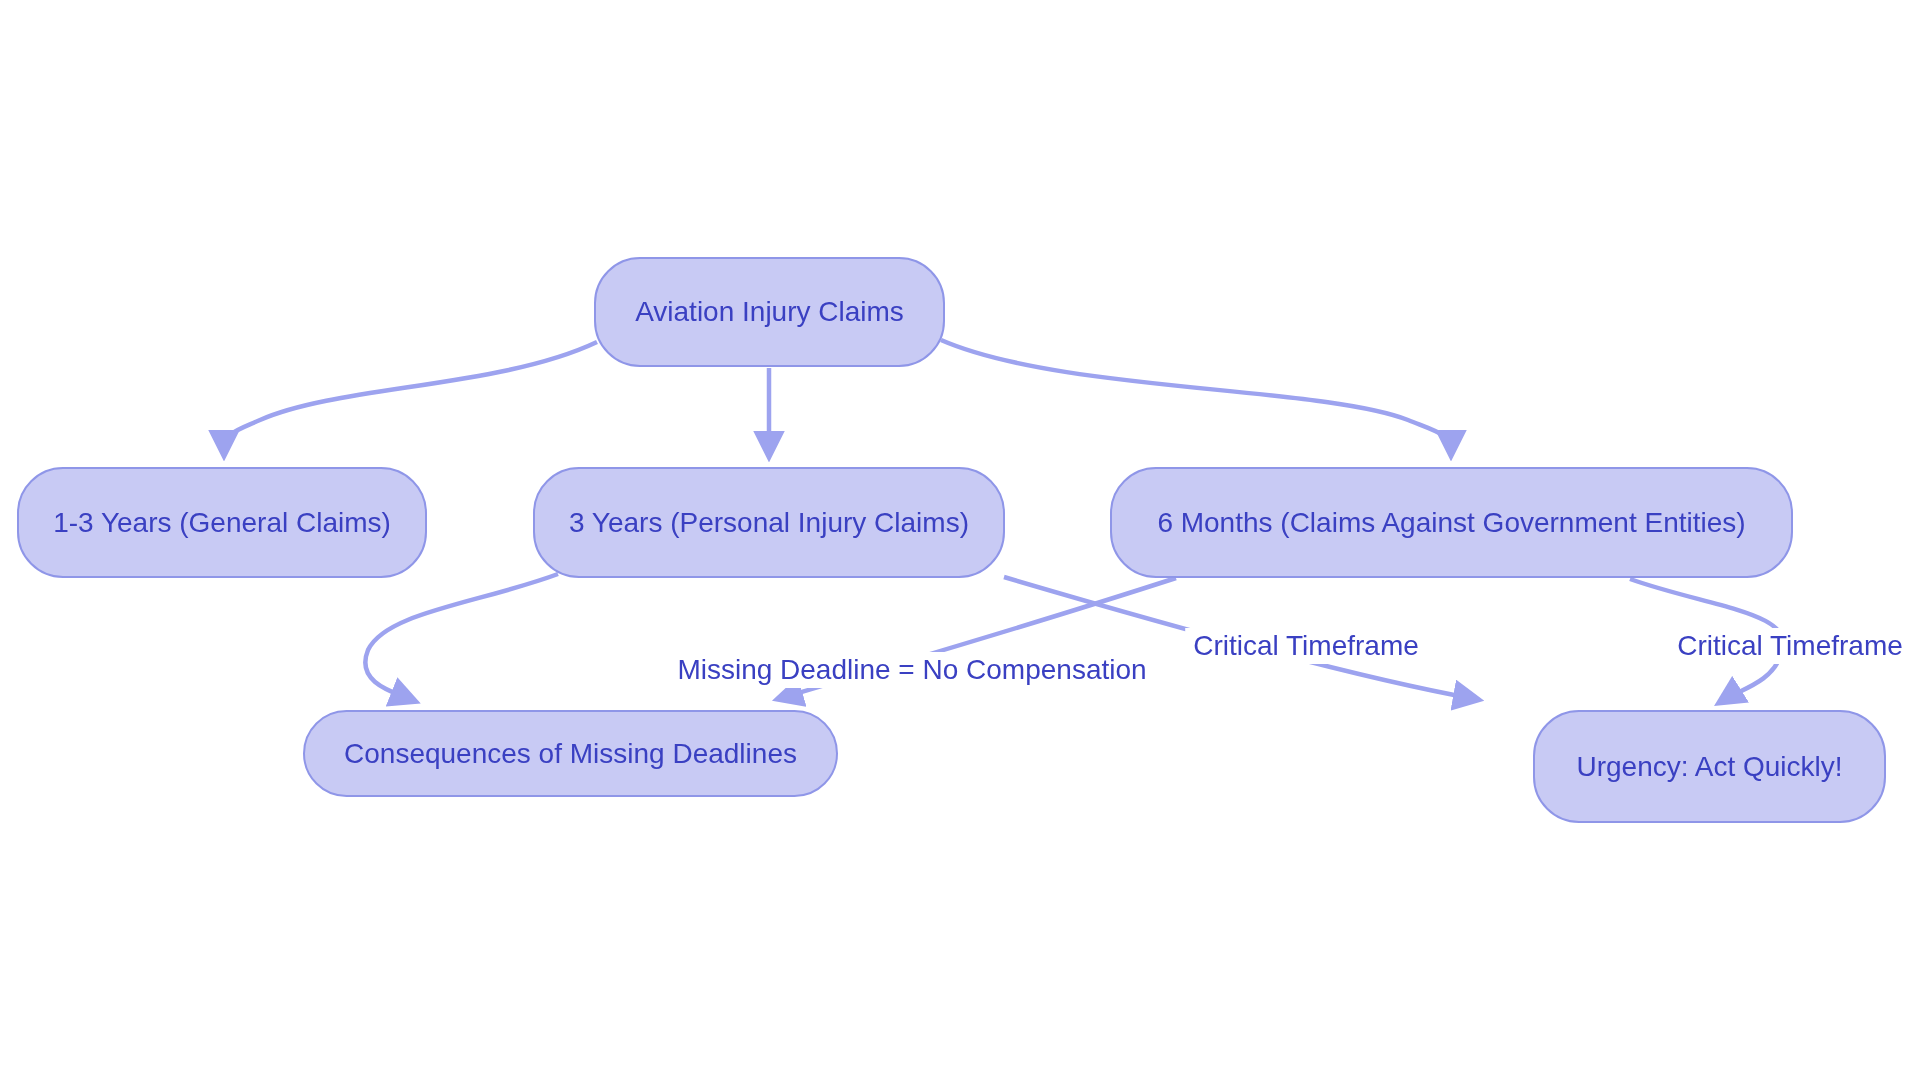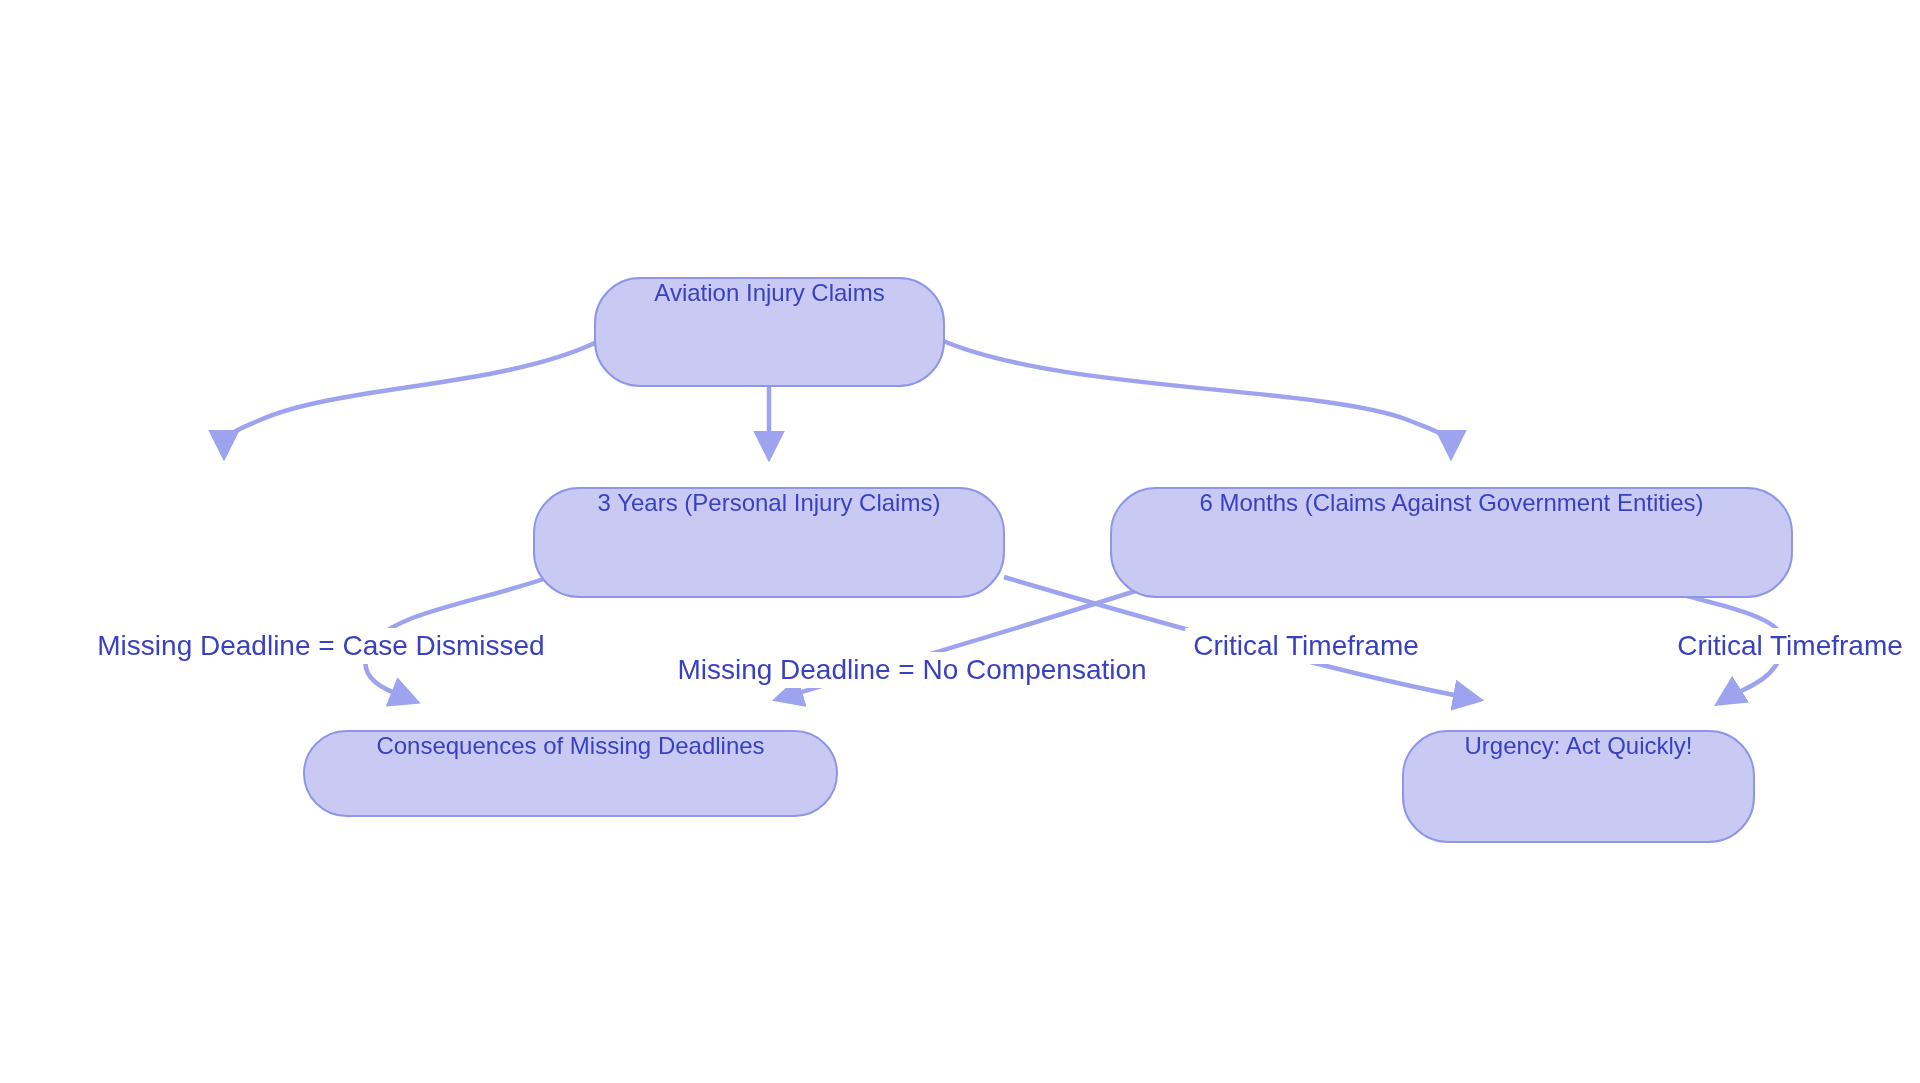--- a/index.html
+++ b/index.html
@@ -34,27 +34,26 @@
   #arrowhead path {
     fill: var(--edge-color);
   }
   .node {
     position: absolute;
     box-sizing: border-box;
     background: var(--node-fill);
     border: 2px solid var(--node-border);
     border-radius: 46px;
     display: flex;
-    align-items: flex-start;
+    align-items: center;
     justify-content: center;
     color: var(--text-color);
-    font-size: 24px;
+    font-size: 28px;
     white-space: nowrap;
     text-align: center;
-    margin-top: 20px;
   }
   .edge-label {
     position: absolute;
     transform: translate(-50%, -50%);
     background: #ffffff;
     padding: 2px 8px;
     color: var(--text-color);
     font-size: 28px;
     white-space: nowrap;
   }
@@ -76,38 +75,40 @@
     <path class="edge" d="M 558 574 C 480 603 386 612 368 650 C 355 682 392 692 412 700" marker-end="url(#arrowhead)"></path>
     <path class="edge" d="M 1176 578 C 1040 622 884 668 781 698" marker-end="url(#arrowhead)"></path>
     <path class="edge" d="M 1004 577 C 1160 623 1358 678 1475 699" marker-end="url(#arrowhead)"></path>
     <path class="edge" d="M 1630 579 C 1712 608 1800 612 1781 655 C 1771 683 1741 689 1722 701" marker-end="url(#arrowhead)"></path>
   </svg>
 
   <div class="node" style="left:594px; top:257px; width:351px; height:110px;">
     <span>Aviation Injury Claims</span>
   </div>
 
+  <div class="node" style="left:17px; top:467px; width:410px; height:111px;">
+    <span>1-3 Years (General Claims)</span>
+  </div>
 
   <div class="node" style="left:533px; top:467px; width:472px; height:111px;">
     <span>3 Years (Personal Injury Claims)</span>
   </div>
 
   <div class="node" style="left:1110px; top:467px; width:683px; height:111px;">
     <span>6 Months (Claims Against Government Entities)</span>
   </div>
 
   <div class="node" style="left:303px; top:710px; width:535px; height:87px;">
     <span>Consequences of Missing Deadlines</span>
   </div>
 
-  <div class="node" style="left:1402px; top:710px; width:353px; height:113px;">
+  <div class="node" style="left:1533px; top:710px; width:353px; height:113px;">
     <span>Urgency: Act Quickly!</span>
   </div>
 
-  <div class="edge-label" style="left:321px; top:646px;">Missing Deadline = Case Dismissed</div>
 
   <div class="edge-label" style="left:912px; top:670px;">Missing Deadline = No Compensation</div>
 
   <div class="edge-label" style="left:1306px; top:646px;">Critical Timeframe</div>
 
   <div class="edge-label" style="left:1790px; top:646px;">Critical Timeframe</div>
 
 </div>
 
 </body></html>

